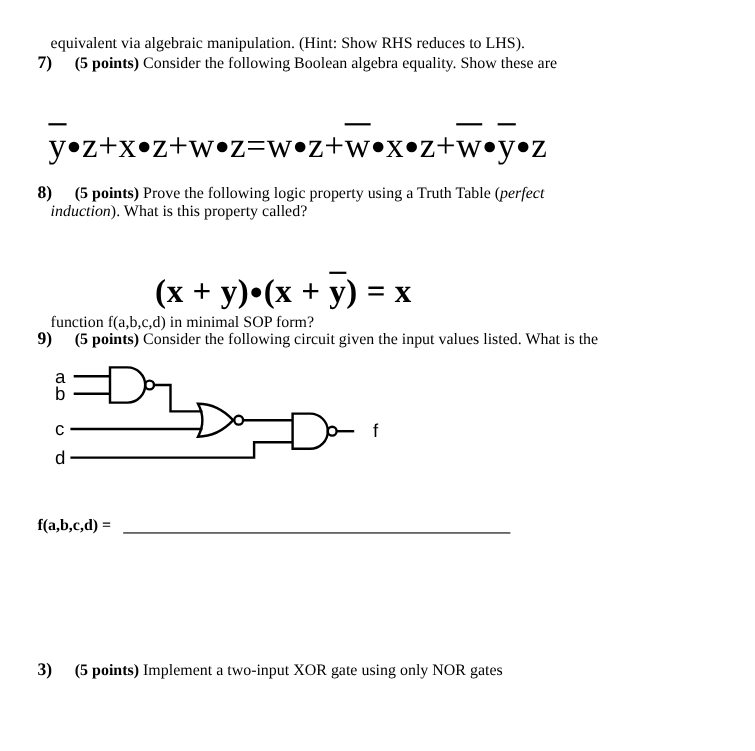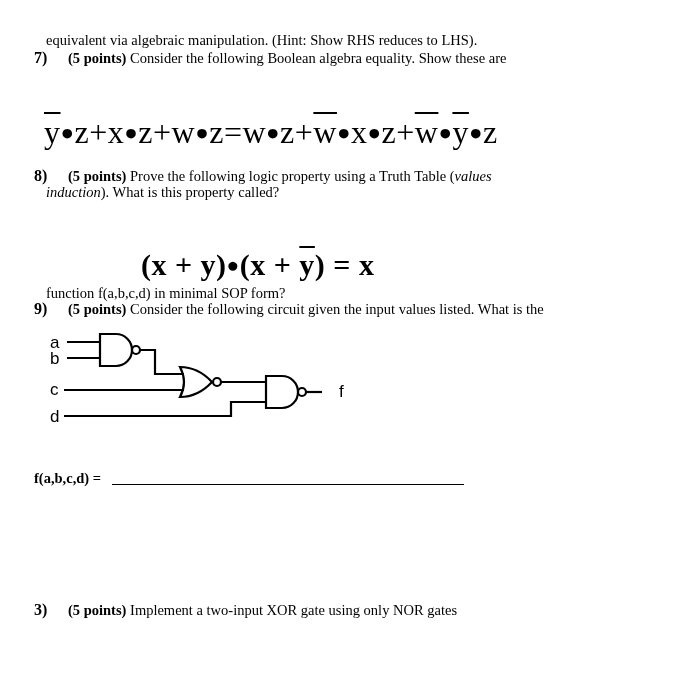--- a/index.html
+++ b/index.html
@@ -32,21 +32,21 @@
 <div class="q-head" style="top:15px;margin-top:34px;">
   <span class="num">7)</span><span class="pts">(5 points)</span><span> Consider the following Boolean algebra equality.  Show these are</span>
 </div>
 <div class="q-cont" style="top:32px;">equivalent via algebraic manipulation.  (Hint: Show RHS reduces to LHS).</div>
 
 <div class="eq eq1">
   <span class="ov">y</span><span class="dot">●</span>z+x<span class="dot">●</span>z+w<span class="dot">●</span>z=w<span class="dot">●</span>z+<span class="ov">w</span><span class="dot">●</span>x<span class="dot">●</span>z+<span class="ov">w</span><span class="dot">●</span><span class="ov">y</span><span class="dot">●</span>z
 </div>
 
 <div class="q-head" style="top:167px;">
-  <span class="num">8)</span><span class="pts">(5 points)</span><span> Prove the following logic property using a Truth Table (</span><i class="it">values</i>
+  <span class="num">8)</span><span class="pts">(5 points)</span><span> Prove the following logic property using a Truth Table (</span><i class="it">perfect</i>
 </div>
 <div class="q-cont" style="top:184px;">
   <i class="it">induction</i><span>). What is this property called?</span>
 </div>
 
 <div class="eq eq2">
   (x + y)<span class="dot">●</span>(x + <span class="ov">y</span>) = x
 </div>
 
 <div class="q-head" style="top:268px;margin-top:32px;">

